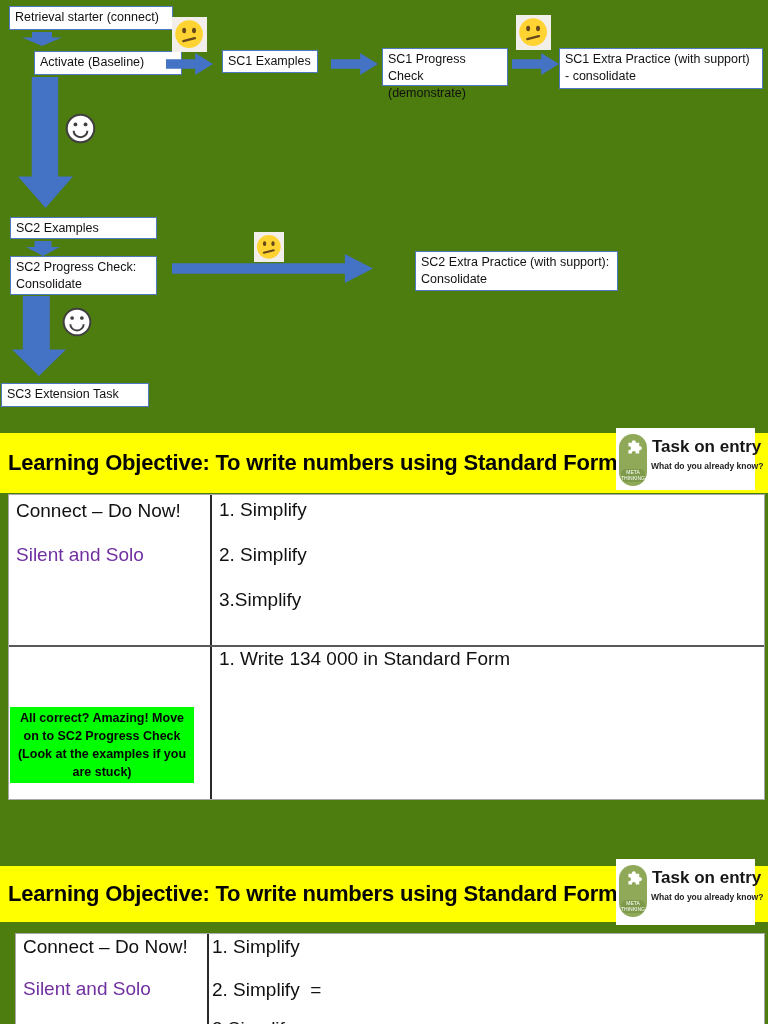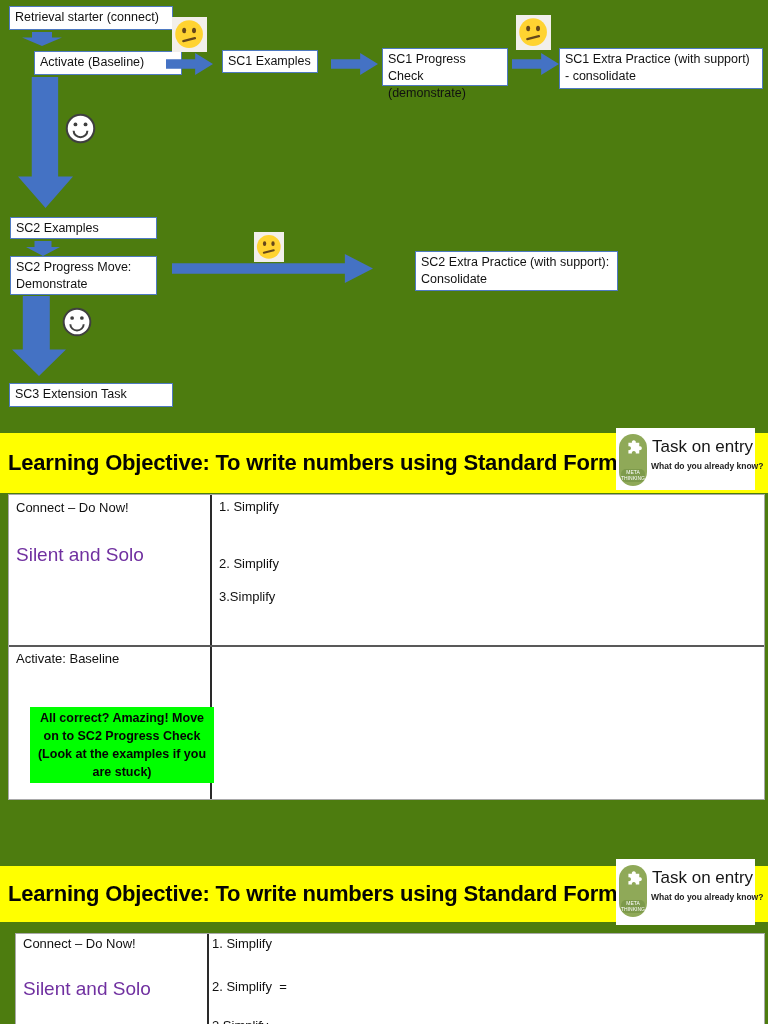--- a/index.html
+++ b/index.html
@@ -10,21 +10,21 @@
   .fbox{position:absolute;box-sizing:border-box;background:#fff;border:1.5px solid #4f7ac2;
         font-size:12.5px;line-height:1.35;padding:2px 5px;color:#111;}
   .fb-retrieval{left:9px;top:6px;width:164px;height:24px;}
   .fb-activate{left:9px;top:51px;width:148px;height:24px;margin-left:25px;}
   .fb-sc1ex{left:222px;top:50px;width:96px;height:23px;}
   .fb-sc1prog{left:382px;top:48px;width:126px;height:38px;}
   .fb-sc1extra{left:559px;top:48px;width:204px;height:41px;}
   .fb-sc2ex{left:10px;top:217px;width:147px;height:22px;}
   .fb-sc2prog{left:10px;top:256px;width:147px;height:39px;}
   .fb-sc2extra{left:415px;top:251px;width:203px;height:40px;}
-  .fb-sc3{left:9px;top:383px;width:164px;height:24px;}
+  .fb-sc3{left:1px;top:383px;width:148px;height:24px;}
 
   .arrow{position:absolute;background:#4472C4;}
   .arrow-right{clip-path:polygon(0 28%,62% 28%,62% 0,100% 50%,62% 100%,62% 72%,0 72%);}
   .arrow-right-long{clip-path:polygon(0 32%,86% 32%,86% 0,100% 50%,86% 100%,86% 68%,0 68%);}
   .arrow-down-sm{clip-path:polygon(25% 0,75% 0,75% 40%,100% 40%,50% 100%,0 40%,25% 40%);}
   .arrow-down-big1{clip-path:polygon(25% 0,73% 0,73% 76%,100% 76%,50% 100%,0 76%,25% 76%);}
   .arrow-down-big2{clip-path:polygon(20% 0,70% 0,70% 67%,100% 67%,50% 100%,0 67%,20% 67%);}
   .a-ds1{left:22px;top:32px;width:40px;height:14px;}
   .a-r1{left:166px;top:53px;width:47px;height:22px;}
   .a-r2{left:331px;top:53px;width:47px;height:22px;}
@@ -52,38 +52,38 @@
 
   .logobox{position:absolute;left:616px;width:139px;background:#fff;}
   .lb1{top:428px;height:62px;}
   .lb2{top:859px;height:66px;}
   .pill{position:absolute;left:3px;top:6px;width:28px;height:52px;background:#8FA958;border-radius:14px;}
   .puzzle{position:absolute;left:4px;top:5px;width:20px;height:20px;display:block;}
   .puzzle svg{width:100%;height:100%;}
   .meta-badge{position:absolute;left:2px;bottom:4px;width:24px;background:#7d9a4b;border-radius:5px;
               color:#fff;font-size:5px;line-height:1.1;text-align:center;padding:1px 0;}
   .meta-badge span{display:block;}
-  .logo-title{position:absolute;left:36px;top:9px;font-size:17px;font-weight:400;color:#161616;white-space:nowrap;}
+  .logo-title{position:absolute;left:36px;top:9px;font-size:17px;font-weight:700;color:#161616;white-space:nowrap;}
   .logo-sub{position:absolute;left:35px;top:33px;font-size:8.5px;font-weight:600;color:#222;white-space:nowrap;}
 
   
   .dtable{position:absolute;box-sizing:border-box;background:#fff;border:1px solid #a9a9a9;}
   .t1{left:8px;top:494px;width:757px;height:306px;}
   .t2{left:15px;top:933px;width:750px;height:91px;border-bottom:none;}
   .vline{position:absolute;top:0;bottom:0;width:2px;background:#2a2a2a;}
   .t1 .vline{left:201px;}
   .t2 .vline{left:191px;}
   .hline{position:absolute;left:0;right:0;height:2px;background:#595959;top:150px;}
-  .cell-text{position:absolute;font-size:13px;color:#111;white-space:pre-wrap;}
+  .cell-text{position:absolute;font-size:19px;color:#111;white-space:pre-wrap;}
   .cell-sub{position:absolute;font-size:19px;color:#7030A0;white-space:nowrap;}
   .t1 .ct-r1{left:7px;top:5px;} .t1 .cs-r1{left:7px;top:49px;}
-  .t1 .i10{left:210px;top:4px;} .t1 .i11{left:210px;top:49px;margin-top:12px;} .t1 .i12{left:210px;top:94px;}
+  .t1 .i10{left:210px;top:4px;} .t1 .i11{left:210px;top:49px;} .t1 .i12{left:210px;top:94px;}
   .t1 .ct-r2{left:7px;top:156px;}
   .t1 .i20{left:210px;top:153px;} .t1 .i21{left:210px;top:197px;}
-  .callout{position:absolute;left:21px;top:212px;width:184px;height:76px;background:#00FF00;
+  .callout{position:absolute;left:1px;top:212px;width:184px;height:76px;background:#00FF00;
            box-sizing:border-box;display:flex;align-items:center;justify-content:center;text-align:center;
            font-size:12.5px;font-weight:600;line-height:1.45;color:#050505;padding:2px 6px;}
   .t2 .ct-r1{left:7px;top:2px;} .t2 .cs-r1{left:7px;top:44px;}
   .t2 .i10{left:196px;top:2px;} .t2 .i11{left:196px;top:45px;} .t2 .i12{left:196px;top:84px;}
 </style>
 </head>
 <body>
 
 <div class="page">
 
@@ -120,21 +120,21 @@
       <svg viewBox="0 0 36 36">
           <circle cx="18" cy="18" r="15" fill="#fff" stroke="#3f3f3f" stroke-width="2.2"></circle>
           <circle cx="12.5" cy="13.5" r="2.1" fill="#3f3f3f"></circle>
           <circle cx="23.5" cy="13.5" r="2.1" fill="#3f3f3f"></circle>
           <path d="M10.5 20.5 a7.5 7 0 0 0 15 0" fill="none" stroke="#3f3f3f" stroke-width="2.2"></path>
         </svg>
     </span>
 
     <div class="fbox fb-sc2ex">SC2 Examples</div>
     <div class="arrow arrow-down-sm a-ds2"></div>
-    <div class="fbox fb-sc2prog">SC2 Progress Move: Demonstrate</div>
+    <div class="fbox fb-sc2prog">SC2 Progress Check: Consolidate</div>
     <span class="emoji e3">
       <svg viewBox="0 0 36 36">
           <circle cx="18" cy="18" r="15.5" fill="#FFD331"></circle>
           <ellipse cx="12.5" cy="14" rx="2.2" ry="3.1" fill="#65471B"></ellipse>
           <ellipse cx="23.5" cy="14" rx="2.2" ry="3.1" fill="#65471B"></ellipse>
           <path d="M11.5 25.8 L24.5 22.6" stroke="#65471B" stroke-width="2.6" stroke-linecap="round" fill="none"></path>
         </svg>
     </span>
     <div class="arrow arrow-right-long a-rl"></div>
     <div class="fbox fb-sc2extra">SC2 Extra Practice (with support): Consolidate</div>
@@ -172,22 +172,22 @@
     </div>
 
     <div class="dtable t1">
       <div class="vline"></div>
       <div class="hline"></div>
       <div class="cell-text ct-r1">Connect – Do Now!</div>
       <div class="cell-sub cs-r1">Silent and Solo</div>
       <div class="cell-text i10">1. Simplify</div>
       <div class="cell-text i11">2. Simplify</div>
       <div class="cell-text i12">3.Simplify</div>
-      <div class="cell-text ct-r2">Activate: Baseline</div>
       <div class="callout">All correct? Amazing! Move on to SC2 Progress Check (Look at the examples if you are stuck)</div>
+      <div class="cell-text i20">1. Write 134 000 in Standard Form</div>
     </div>
   </section>
 
   <section>
     <div class="banner b2">
       <div class="banner-title">Learning Objective: To write numbers using Standard Form</div>
     </div>
     <div class="logobox lb2">
       <div class="pill">
         <span class="puzzle">

